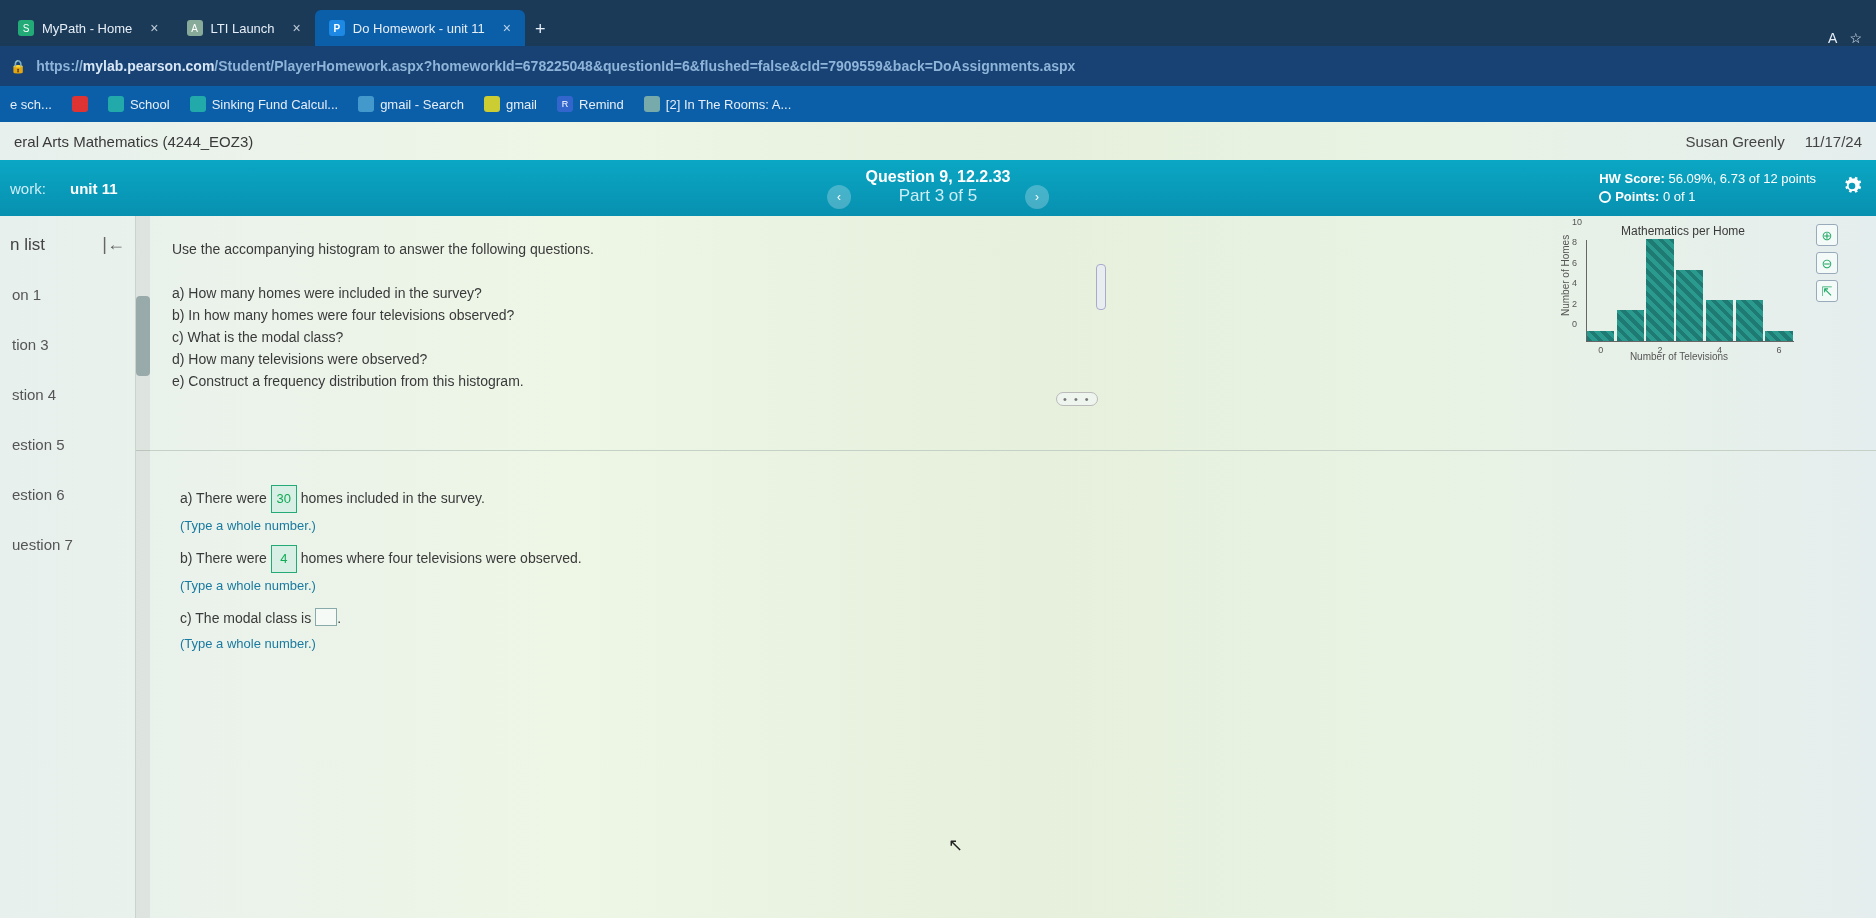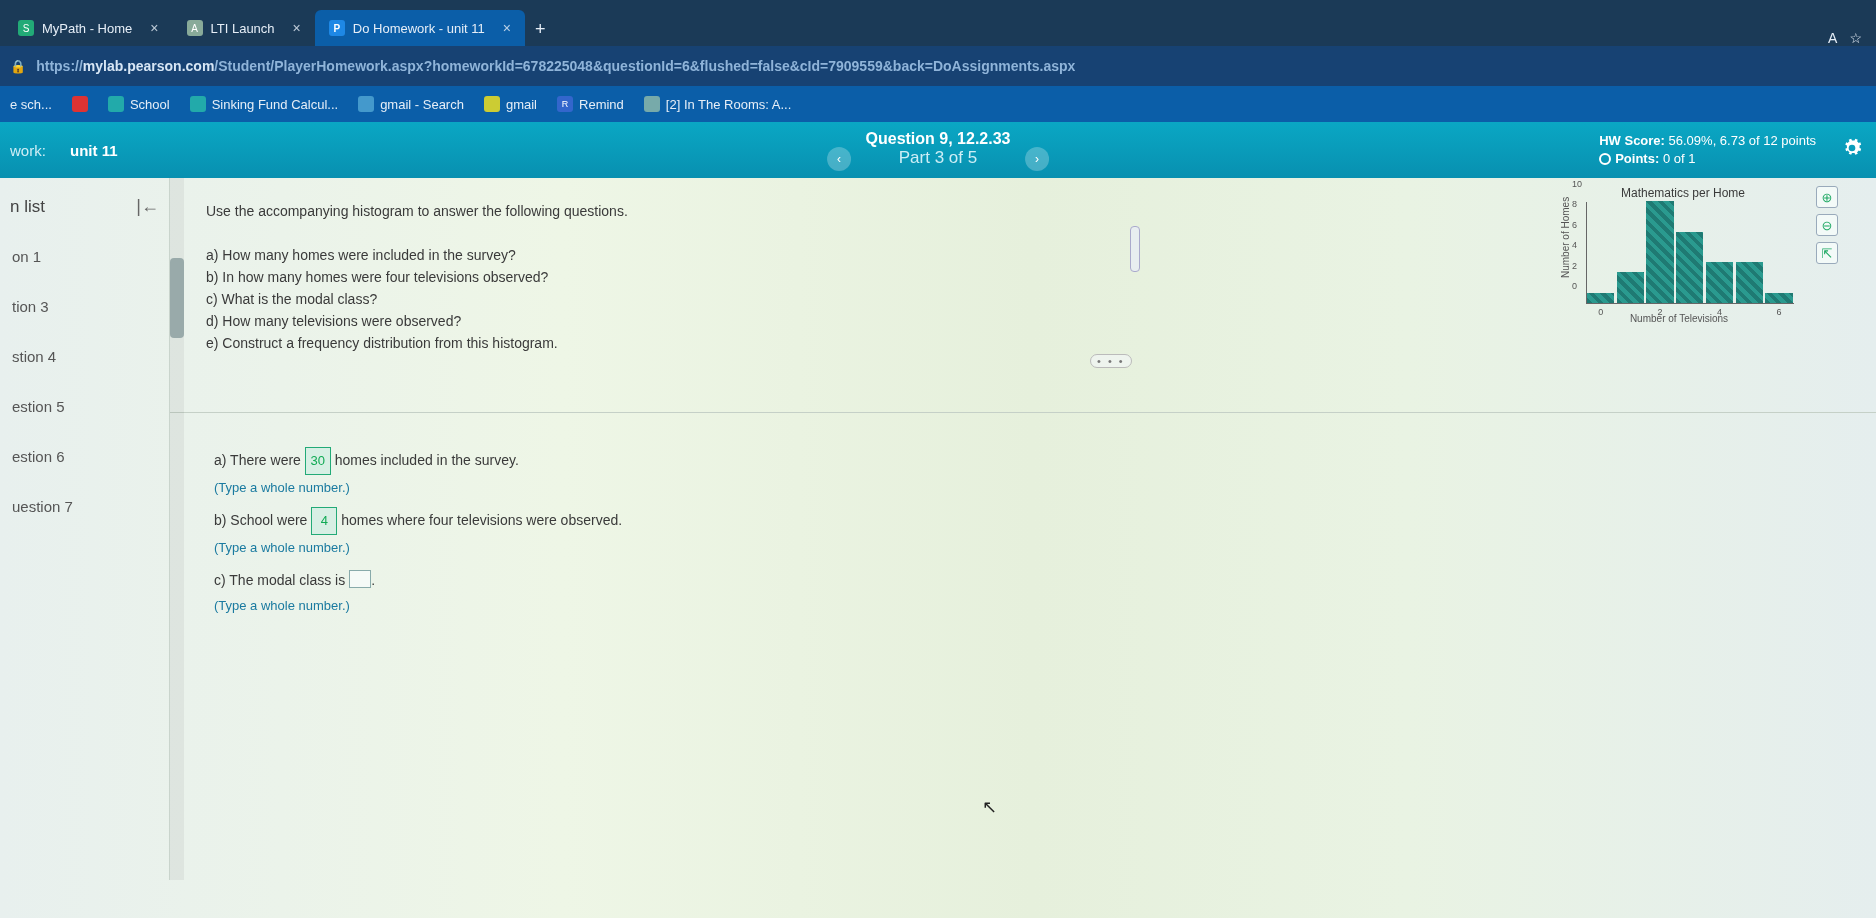--- a/index.html
+++ b/index.html
@@ -45,21 +45,21 @@
 .qb-center { position: absolute; left: 50%; transform: translateX(-50%); text-align: center; }
 .qb-center .ttl { font-size: 16px; font-weight: bold; }
 .qb-center .sub { font-size: 17px; color: #cdeef6; }
 .navbtn { width: 24px; height: 24px; border-radius: 50%; background: rgba(255,255,255,.25); display: inline-flex; align-items: center; justify-content: center; font-size: 12px; margin: 0 10px; }
 .qb-right { position: absolute; right: 60px; top: 10px; font-size: 13px; line-height: 18px; }
 .qb-right .pts-ico { display: inline-block; width: 12px; height: 12px; border: 2px solid #fff; border-radius: 50%; vertical-align: -2px; margin-right: 4px; }
 .gear { position: absolute; right: 14px; top: 16px; width: 20px; height: 20px; }
 .gear svg { width: 100%; height: 100%; fill: #fff; }
 
 .workarea { display: flex; height: calc(100% - 38px - 56px); }
-.sidebar { width: 170px; border-right: 1px solid #c9d4cc; padding: 18px 0 0 4px; color: #3a3a3a; }
+.sidebar { width: 136px; border-right: 1px solid #c9d4cc; padding: 18px 0 0 4px; color: #3a3a3a; }
 .sb-title { display: flex; align-items: center; justify-content: space-between; padding: 0 10px 14px 6px; font-size: 17px; color: #444; }
 .collapse-ico { font-size: 18px; color: #666; }
 .sb-item { padding: 16px 8px; font-size: 15px; color: #555; border-top: 1px solid transparent; }
 
 .content { flex: 1; position: relative; padding: 0; }
 .scrolltrack { position: absolute; left: 0; top: 0; width: 14px; height: 100%; background: rgba(0,0,0,.05); }
 .scrolltrack .thumb { width: 100%; height: 80px; background: #9aa; margin-top: 80px; border-radius: 4px; }
 
 .qtext { padding: 22px 30px 10px 36px; color: #3a3a3a; font-size: 14px; line-height: 22px; max-width: 820px; }
 .qtext .intro { margin-bottom: 22px; }
@@ -154,20 +154,25 @@
         <span>Remind</span>
       </div>
     <div class="bm">
         <span class="bm-icon"></span>
         <span>[2] In The Rooms: A...</span>
       </div>
   </div>
 
   <div class="page">
 
+    <div class="coursebar">
+      <span>eral Arts Mathematics (4244_EOZ3)</span>
+      <span class="user">Susan Greenly</span>
+      <span class="date">11/17/24</span>
+    </div>
 
     <div class="questionbar">
       <div class="qb-left">
         <span class="lab">work:</span>
         <span class="val">unit 11</span>
       </div>
       <div class="qb-center">
         <span class="navbtn">‹</span>
         <span style="display:inline-block">
           <div class="ttl">Question 9, 12.2.33</div>
@@ -252,21 +257,21 @@
 
         <div class="ellips">• • •</div>
         <hr class="divider" style="margin-top:48px">
 
         <div class="answers">
           <div class="ansrow">
             <span>a) There were </span><span class="filled">30</span><span> homes included in the survey.</span>
             <div class="hint">(Type a whole number.)</div>
           </div>
           <div class="ansrow">
-            <span>b) School were </span><span class="filled">4</span><span> homes where four televisions were observed.</span>
+            <span>b) There were </span><span class="filled">4</span><span> homes where four televisions were observed.</span>
             <div class="hint">(Type a whole number.)</div>
           </div>
           <div class="ansrow">
             <span>c) The modal class is </span><span class="blank"></span>.
             <div class="hint">(Type a whole number.)</div>
           </div>
         </div>
 
         <div class="cursor">↖</div>
       </div>

